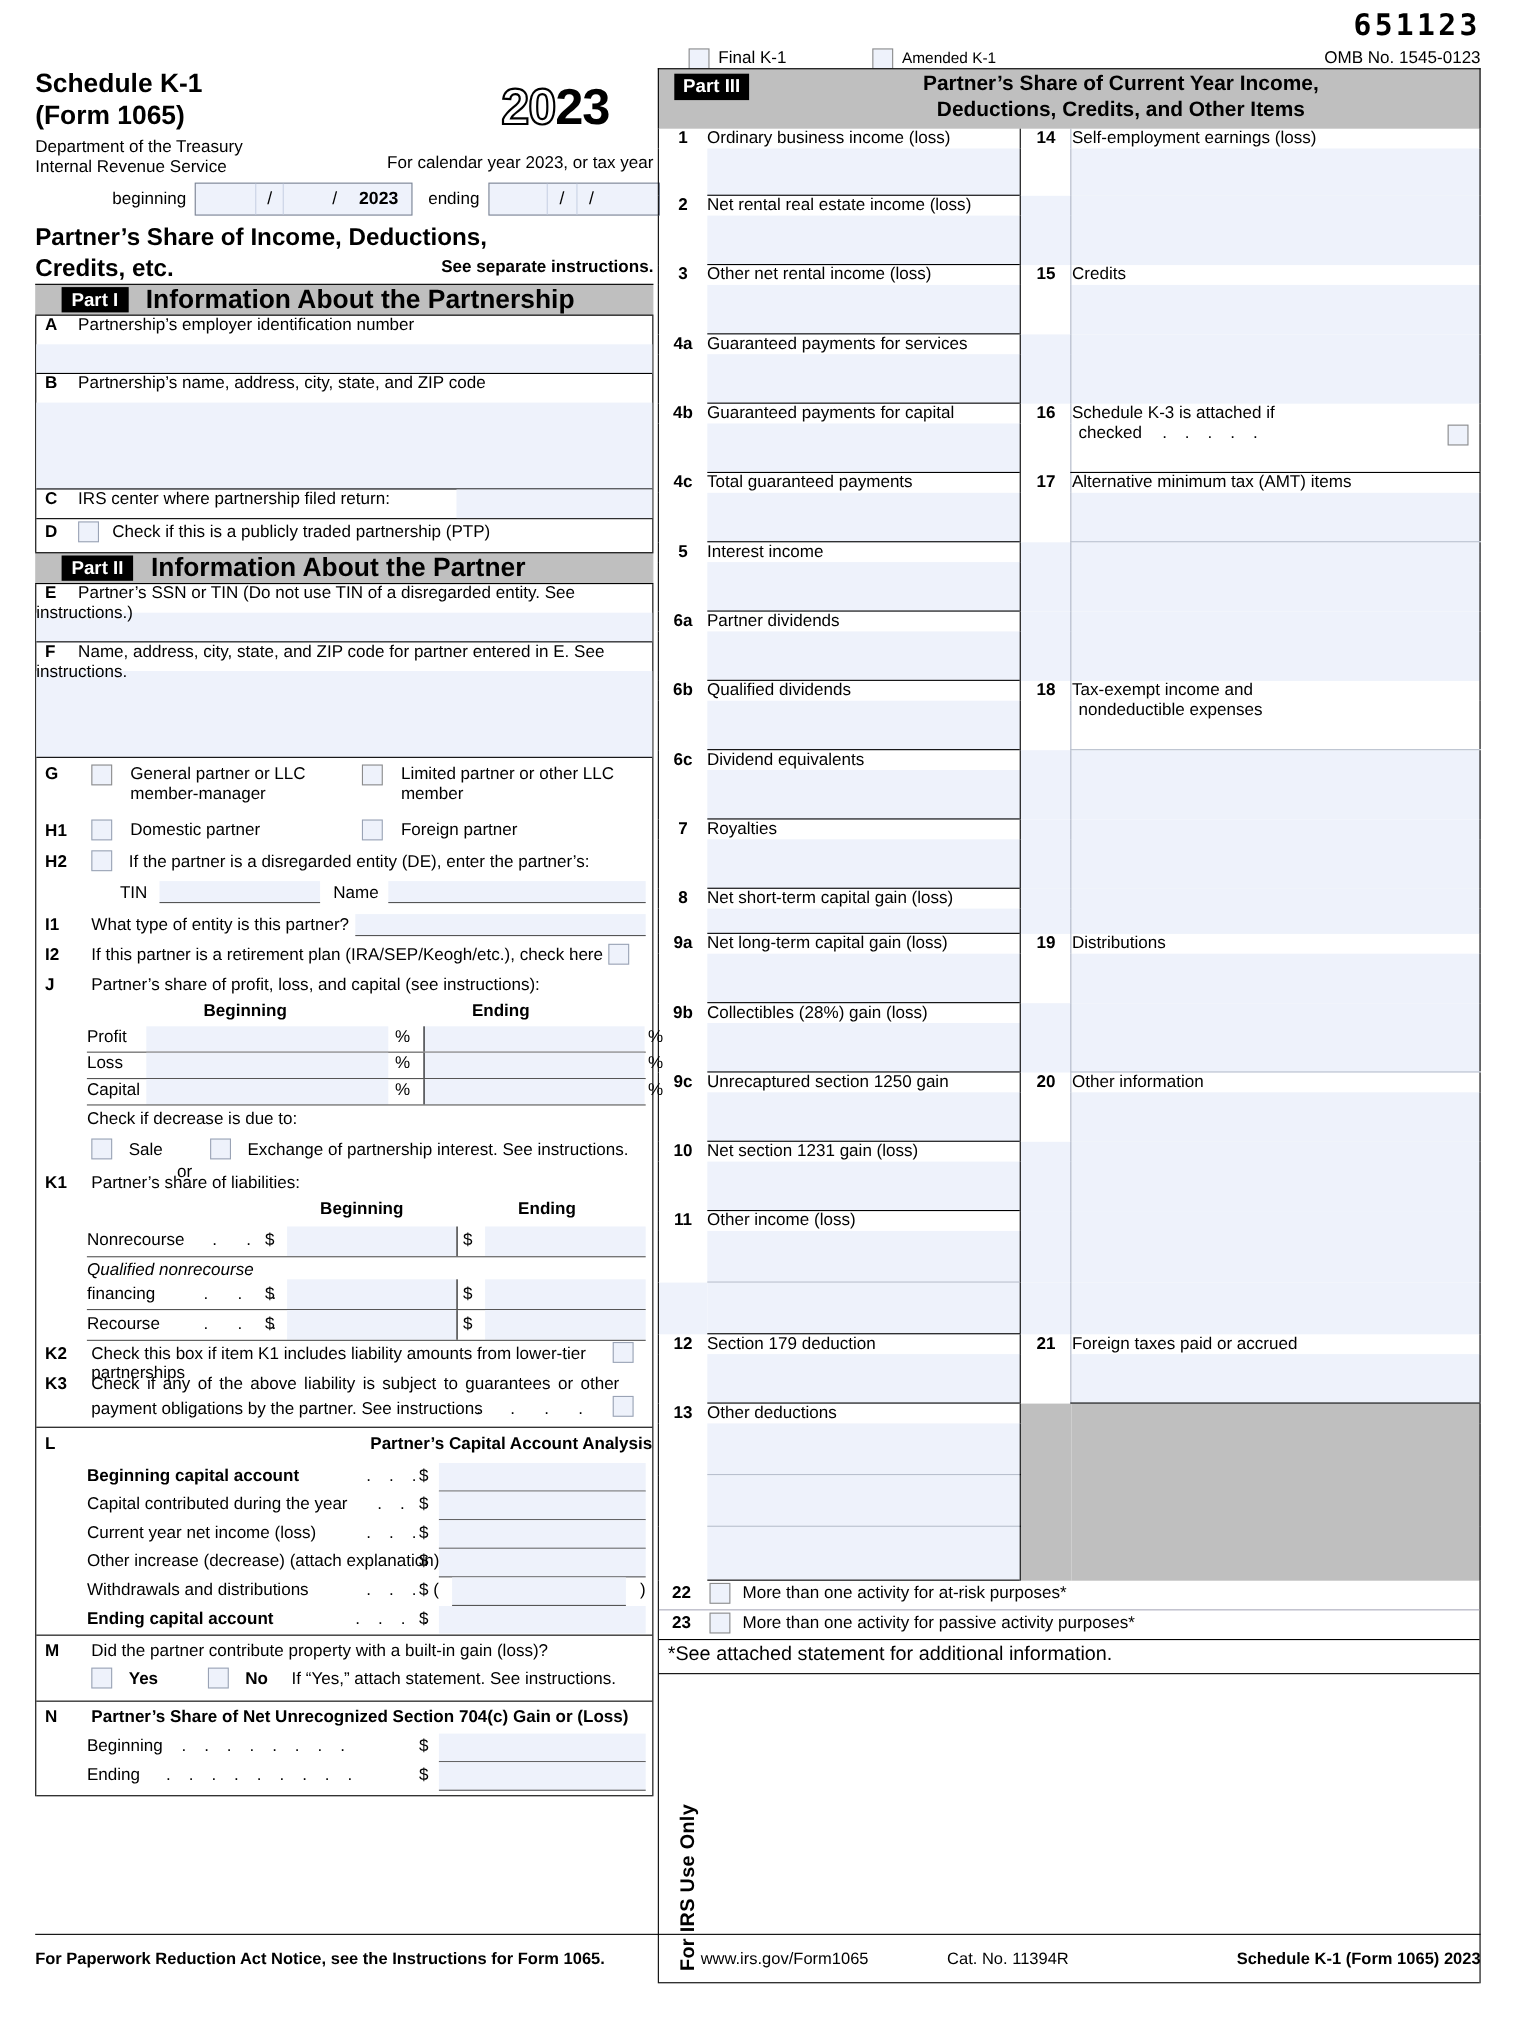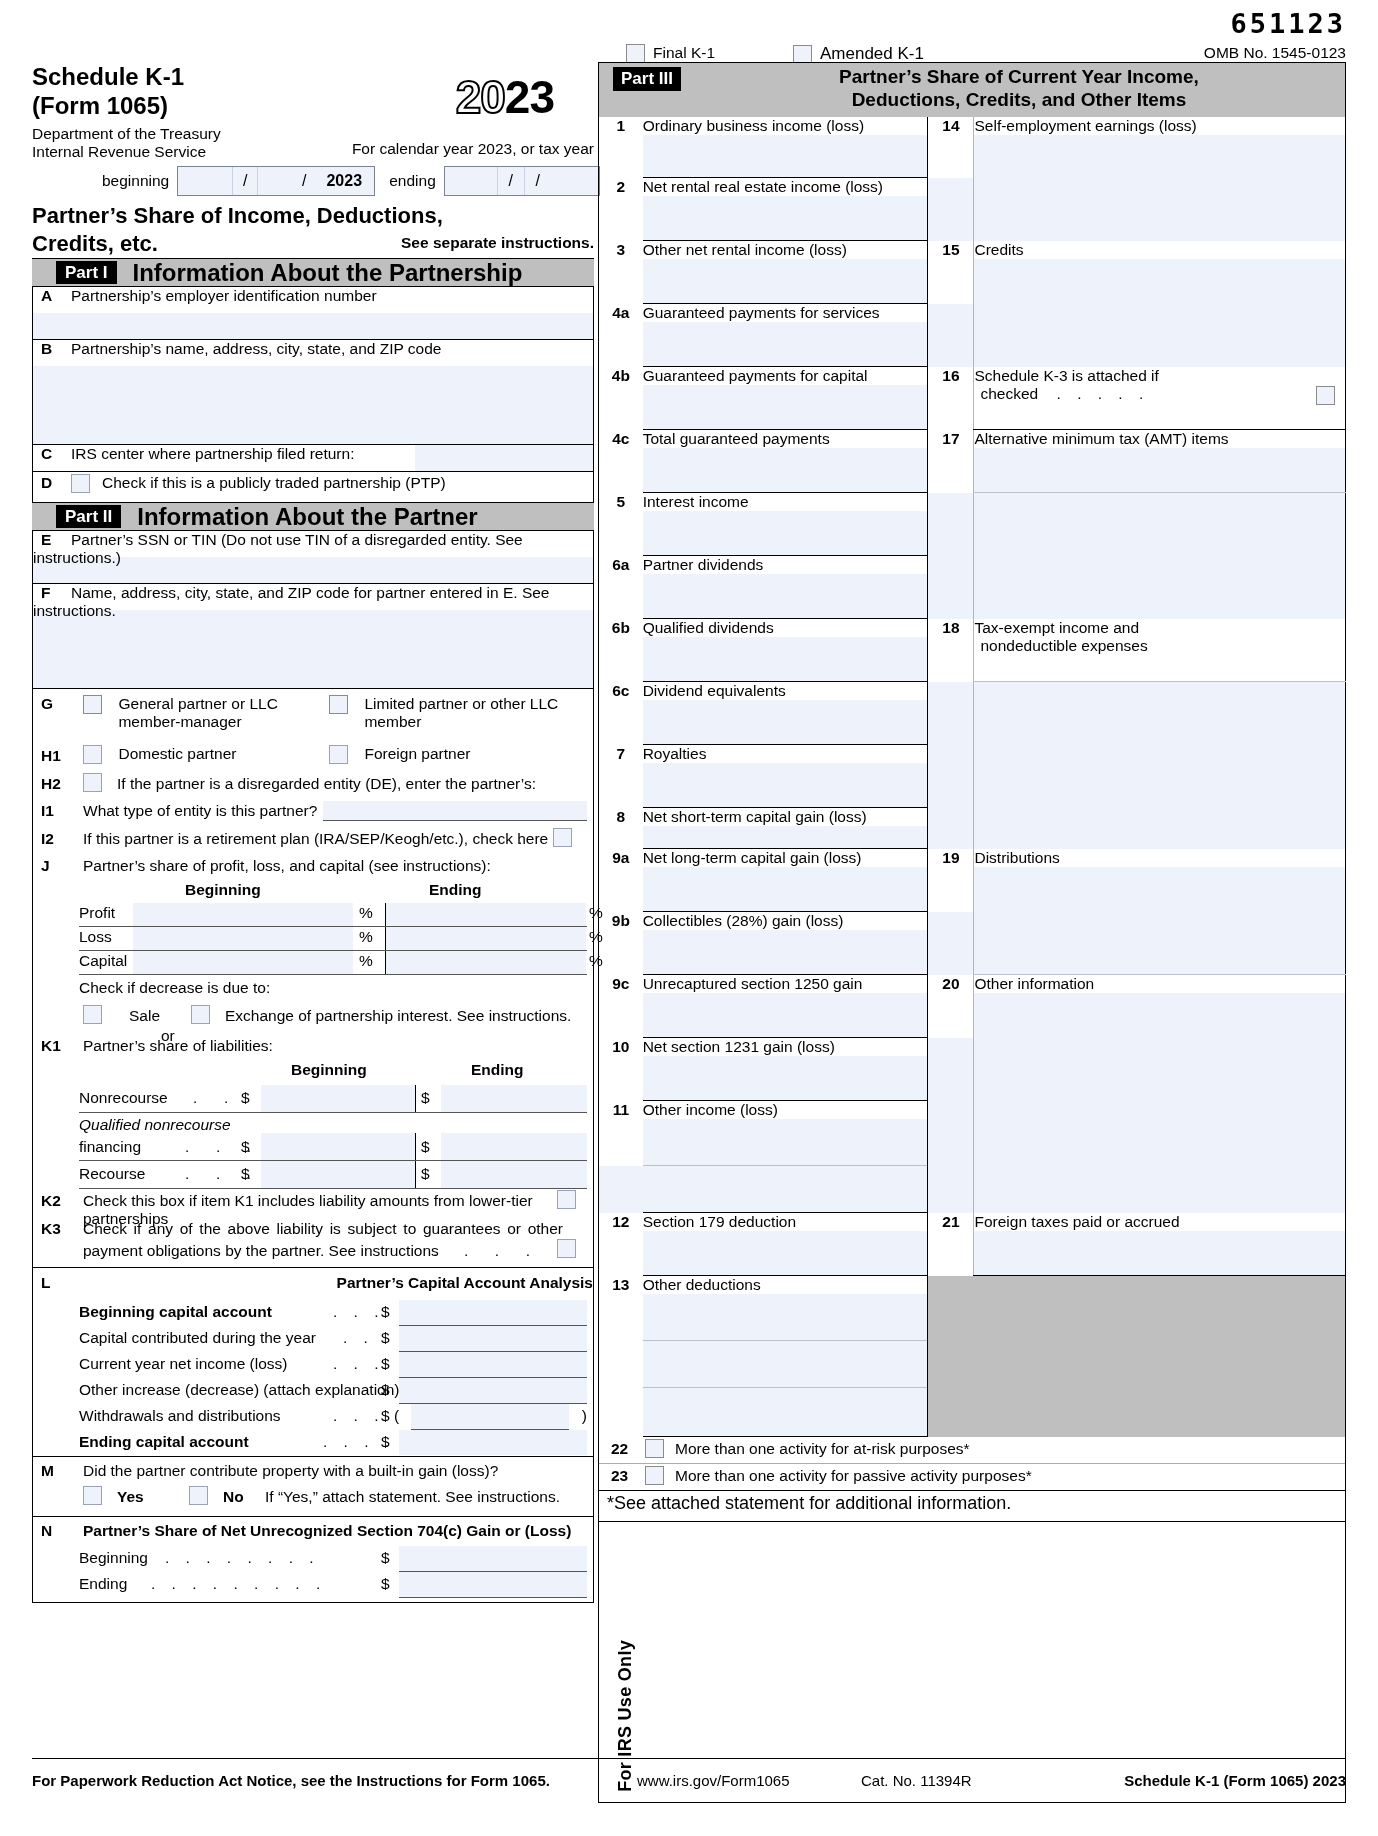--- a/index.html
+++ b/index.html
@@ -9,21 +9,21 @@
   
   .fill{background:#eef2fb;}
   .cb{display:inline-block;width:19px;height:19px;border:1px solid #9aa3b5;background:#eef2fb;box-sizing:border-box;vertical-align:middle;}
   .cbg{border:1px solid #8b8b8b;}
   .bold{font-weight:bold;}
   .dots{letter-spacing:6px;}
   .ocrnum{position:absolute;right:32px;top:8px;font-family:"DejaVu Sans Mono",monospace;font-size:27px;font-weight:bold;letter-spacing:3px;}
   .omb{position:absolute;right:32px;top:44px;font-size:15.5px;}
 
   .finalk{position:absolute;left:626px;top:44px;font-size:15.5px;}
-  .amendk{position:absolute;left:793px;top:44px;font-size:17px;}
+  .amendk{position:absolute;left:793px;top:44px;font-size:14px;}
   .finalk .cb,.amendk .cb{margin-right:8px;}
 
   
   .left{position:absolute;left:32px;top:62px;width:562px;}
   .schedtitle{font-size:24px;font-weight:bold;line-height:1.22;}
   .dept{font-size:15.5px;line-height:1.18;margin-top:4px;}
   .yearbig{position:absolute;right:40px;top:8px;font-size:46px;font-weight:bold;letter-spacing:-1px;}
   .yearbig .hollow{color:#fff;-webkit-text-stroke:2px #000;}
   .calyear{position:absolute;right:0px;top:78px;font-size:15.5px;}
   .periodrow{position:absolute;left:70px;top:104px;width:560px;font-size:15.5px;display:flex;align-items:center;}
@@ -209,20 +209,26 @@
           <span class="lbl" style="margin-left:12px;">Foreign partner</span>
         </span>
       </div>
 
       <div style="height:26px;position:relative;">
         <span class="ltr" style="position:absolute;left:0;top:2px;">H2</span>
         <span class="cb" style="position:absolute;left:50px;top:0;"></span>
         <span class="lbl" style="position:absolute;left:84px;top:2px;">If the partner is a disregarded entity (DE), enter the partner’s:</span>
       </div>
 
+      <div style="height:30px;position:relative;">
+        <span class="lbl" style="position:absolute;left:76px;top:4px;">TIN</span>
+        <span class="inputline" style="position:absolute;left:112px;top:2px;width:146px;"></span>
+        <span class="lbl" style="position:absolute;left:270px;top:4px;">Name</span>
+        <span class="inputline" style="position:absolute;left:320px;top:2px;right:6px;"></span>
+      </div>
 
       <div style="height:28px;position:relative;">
         <span class="ltr" style="position:absolute;left:0;top:3px;">I1</span>
         <span class="lbl" style="position:absolute;left:50px;top:3px;">What type of entity is this partner?</span>
         <span class="inputline" style="position:absolute;left:290px;top:2px;right:6px;"></span>
       </div>
 
       <div style="height:30px;position:relative;">
         <span class="ltr" style="position:absolute;left:0;top:3px;">I2</span>
         <span class="lbl" style="position:absolute;left:50px;top:3px;">If this partner is a retirement plan (IRA/SEP/Keogh/etc.), check here</span>
@@ -262,21 +268,21 @@
         <span class="fill" style="position:absolute;left:352px;top:0;width:200px;height:23px;border-left:1px solid #000;"></span>
         <span class="lbl" style="position:absolute;left:556px;top:1px;">%</span>
         <span style="position:absolute;left:46px;right:6px;bottom:0;border-bottom:1.4px solid #555;"></span>
       </div>
 
       <div style="height:26px;padding:4px 0 0 46px;">
         <span class="lbl">Check if decrease is due to:</span>
       </div>
       <div style="height:32px;position:relative;padding-left:50px;">
         <span class="cb" style="position:absolute;left:50px;top:0;"></span>
-        <span class="lbl" style="position:absolute;left:96px;top:2px;">Sale</span>
+        <span class="lbl" style="position:absolute;left:84px;top:2px;">Sale</span>
         <span class="lbl" style="position:absolute;left:128px;top:2px;margin-top:20px;">or</span>
         <span class="cb" style="position:absolute;left:158px;top:0;"></span>
         <span class="lbl" style="position:absolute;left:192px;top:2px;">Exchange of partnership interest. See instructions.</span>
       </div>
 
       <div style="height:24px;position:relative;">
         <span class="ltr" style="position:absolute;left:0;top:0;">K1</span>
         <span class="lbl" style="position:absolute;left:50px;top:0;">Partner’s share of liabilities:</span>
       </div>
       <div style="height:24px;position:relative;">

